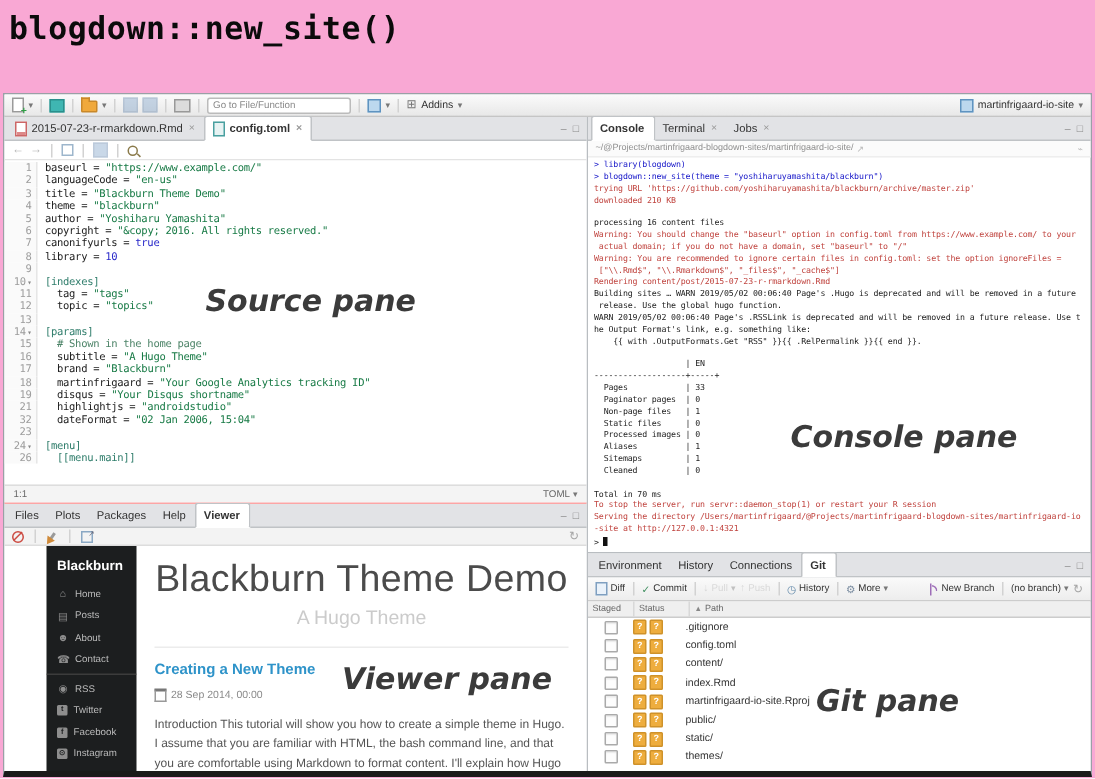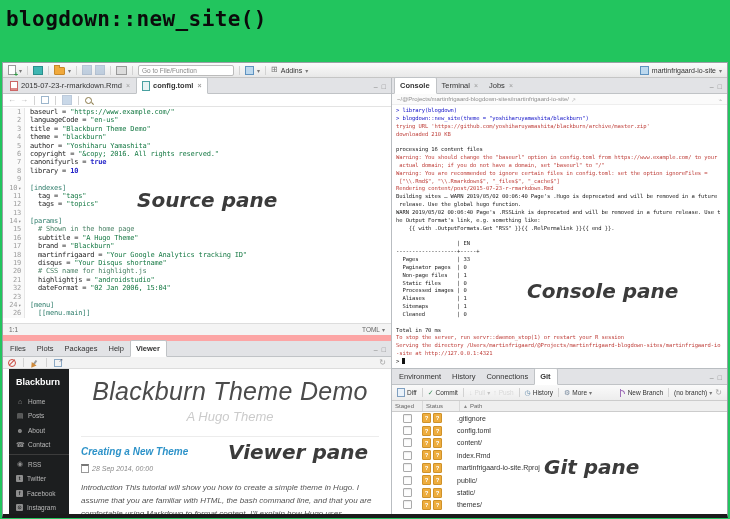--- a/index.html
+++ b/index.html
@@ -1,16 +1,16 @@
 <!DOCTYPE html>
 <html><head>
 <meta charset="utf-8">
 <style>
   html,body{margin:0;padding:0;background:#fff;}
-  .w{position:relative;width:730px;height:519px;background:#22c55e;font-family:"Liberation Sans",sans-serif;overflow:hidden;}
+  .w{position:relative;width:730px;height:519px;background:#f9a8d4;font-family:"Liberation Sans",sans-serif;overflow:hidden;}
   .title{position:absolute;left:6px;top:7px;font-family:"DejaVu Sans Mono",monospace;font-weight:bold;font-size:21px;color:#0b0b0b;letter-spacing:.4px;}
   .win{position:absolute;left:2px;top:62px;width:724px;height:451px;border:1px solid #9aa0a6;border-bottom:4px solid #1b1b1b;background:#fff;display:flex;flex-direction:column;}
   
   .toolbar{height:14px;flex:0 0 14px;background:linear-gradient(#fbfbfb,#e8e8e8);border-bottom:1px solid #c5c5c5;display:flex;align-items:center;gap:3px;padding:0 5px;font-size:7px;color:#444;}
   .sep{width:1px;height:9px;background:#d2d2d2;margin:0 2px;}
   .spacer{flex:1;}
   .i{display:inline-block;vertical-align:middle;}
   .caret::after{content:'▾';font-size:6px;color:#777;line-height:6px;}
   .ic-newdoc{width:6px;height:8px;background:#fff;border:1px solid #9a9a9a;position:relative;}
   .ic-newdoc::after{content:'+';position:absolute;right:-3px;bottom:-4px;color:#2e9e44;font-weight:bold;font-size:7px;}
@@ -48,42 +48,42 @@
   .etoolbar{height:12px;flex:0 0 12px;background:#fff;border-bottom:1px solid #e3e3e3;display:flex;align-items:center;gap:4px;padding:0 5px;color:#aaa;font-size:8px;}
   .ic-arrow{font-size:8px;line-height:8px;color:#b5b5b5;}
   .ic-popout{width:6px;height:6px;border:1px solid #9db6cc;position:relative;}
   .ic-mag{width:5px;height:5px;border:1.2px solid #8a7a4a;border-radius:50%;position:relative;}
   .ic-mag::after{content:'';position:absolute;width:3px;height:1.2px;background:#8a7a4a;right:-2.6px;bottom:-1.2px;transform:rotate(45deg);}
   .code{flex:1;overflow:hidden;font-family:"DejaVu Sans Mono",monospace;font-size:7px;letter-spacing:-.2px;background:#fff;padding-top:1px;}
   .cl{height:8.4px;display:flex;white-space:pre;}
   .g{width:18px;flex:0 0 18px;text-align:right;color:#9c9c9c;background:#fafafa;border-right:1px solid #e6e6e6;padding-right:3px;}
   .fold{color:#888;font-size:5px;margin-left:1px;}
   .ct{padding-left:5px;}
-  .tk-p{color:#1a1a1a;} .tk-s{color:#177a45;} .tk-n{color:#2626c9;font-weight:bold;} .tk-sec{color:#2f7d6b;} .tk-c{color:#4d8468;}
+  .tk-p{color:#1a1a1a;} .tk-s{color:#177a45;} .tk-n{color:#2626c9;} .tk-sec{color:#2f7d6b;} .tk-c{color:#4d8468;}
   .statusbar{height:11px;flex:0 0 11px;background:#f4f4f4;border-top:1px solid #ddd;display:flex;align-items:center;font-size:6.5px;color:#666;padding:0 6px;}
   .statusbar .right{margin-left:auto;display:flex;align-items:center;gap:2px;}
   
-  .viewpane{flex:1;border-top:6px solid #fca5a5;}
+  .viewpane{flex:1;border-top:1px solid #fca5a5;}
   .vtoolbar{height:11px;flex:0 0 11px;background:#f3f3f3;border-bottom:1px solid #ddd;display:flex;align-items:center;gap:5px;padding:0 5px;}
   .ic-stop{width:6px;height:6px;border:1.5px solid #cc4b42;border-radius:50%;position:relative;}
   .ic-stop::after{content:'';position:absolute;left:-1.5px;top:2px;width:8px;height:1.3px;background:#cc4b42;transform:rotate(-45deg);}
   .ic-broom{width:2px;height:5px;background:#9a9a9a;position:relative;transform:rotate(35deg);margin:0 3px;}
   .ic-broom::after{content:'';position:absolute;left:-2px;top:4px;border-left:3px solid transparent;border-right:3px solid transparent;border-top:5px solid #cf8a3a;}
   .ic-export{width:6px;height:6px;border:1px solid #8aa8c4;position:relative;font-size:5px;color:#667;}
   .ic-export::after{content:'↗';position:absolute;right:-2px;top:-3px;}
   .ic-refresh{color:#a5a5a5;font-size:8px;line-height:8px;}
   .ic-refresh::after{content:'↻';}
   .site{flex:1;display:flex;background:#fff;overflow:hidden;padding-left:6px;position:relative;}
-  .side{width:60px;flex:0 0 60px;background:#1c1e1f;color:#bdbdbd;overflow:hidden;}
+  .side{width:60px;flex:0 0 60px;background:#1c1e1f;color:#bdbdbd;overflow:hidden;margin-left:22px;}
   .brand{color:#fff;font-weight:bold;font-size:9px;padding:8px 7px 7px;}
   .mitem{display:flex;align-items:center;gap:4px;padding:4px 7px;font-size:6.5px;color:#b9b9b9;height:6.5px;}
   .micon{width:8px;flex:0 0 8px;color:#8e8e8e;font-size:7px;text-align:center;}
   .micon.chip{width:7px;flex:0 0 7px;height:7px;background:#8e8e8e;color:#1c1e1f;border-radius:1px;font-size:5px;font-weight:bold;line-height:7px;}
   .mdivider{border-top:1px solid #3c3c3c;margin:2px 0;}
-  .scontent{flex:1;padding:4px 12px 0;min-width:0;font-style:italic;}
+  .scontent{flex:1;padding:4px 12px 0;min-width:0;}
   .sh1{font-size:25px;font-weight:400;color:#4b4b4b;text-align:center;margin-top:4px;letter-spacing:.3px;}
   .sh2{font-size:13px;color:#cbcbcb;text-align:center;margin-top:3px;}
   .post{border-top:1px solid #ececec;margin-top:12px;padding-top:9px;}
   .ptitle{color:#2e93c9;font-weight:bold;font-size:10px;}
   .pdate{font-size:7px;color:#8a8a8a;margin-top:7px;display:flex;align-items:center;gap:3px;}
   .cal{width:6px;height:6px;border:1px solid #999;border-top:2px solid #777;}
   .ptext{font-size:8px;color:#555;line-height:13px;margin-top:8px;}
   
   .conpane{height:290px;flex:0 0 290px;}
   .wdrow{height:10px;flex:0 0 10px;background:#fbfbfb;border-bottom:1px solid #eee;display:flex;align-items:center;font-size:6px;color:#8f8f8f;padding:0 5px;gap:2px;}
@@ -198,29 +198,28 @@
               <div class="cl"><span class="g">2</span><span class="ct"><span class="tk-p">languageCode = </span><span class="tk-s">"en-us"</span></span></div>
               <div class="cl"><span class="g">3</span><span class="ct"><span class="tk-p">title = </span><span class="tk-s">"Blackburn Theme Demo"</span></span></div>
               <div class="cl"><span class="g">4</span><span class="ct"><span class="tk-p">theme = </span><span class="tk-s">"blackburn"</span></span></div>
               <div class="cl"><span class="g">5</span><span class="ct"><span class="tk-p">author = </span><span class="tk-s">"Yoshiharu Yamashita"</span></span></div>
               <div class="cl"><span class="g">6</span><span class="ct"><span class="tk-p">copyright = </span><span class="tk-s">"&amp;copy; 2016. All rights reserved."</span></span></div>
               <div class="cl"><span class="g">7</span><span class="ct"><span class="tk-p">canonifyurls = </span><span class="tk-n">true</span></span></div>
               <div class="cl"><span class="g">8</span><span class="ct"><span class="tk-p">library = </span><span class="tk-n">10</span></span></div>
               <div class="cl"><span class="g">9</span><span class="ct"></span></div>
               <div class="cl"><span class="g">10<span class="fold">▾</span></span><span class="ct"><span class="tk-sec">[indexes]</span></span></div>
               <div class="cl"><span class="g">11</span><span class="ct"><span class="tk-p">  tag = </span><span class="tk-s">"tags"</span></span></div>
-              <div class="cl"><span class="g">12</span><span class="ct"><span class="tk-p">  tags = </span><span class="tk-s">"topics"</span></span></div>
+              <div class="cl"><span class="g">12</span><span class="ct"><span class="tk-p">  topic = </span><span class="tk-s">"topics"</span></span></div>
               <div class="cl"><span class="g">13</span><span class="ct"></span></div>
               <div class="cl"><span class="g">14<span class="fold">▾</span></span><span class="ct"><span class="tk-sec">[params]</span></span></div>
               <div class="cl"><span class="g">15</span><span class="ct"><span class="tk-c">  # Shown in the home page</span></span></div>
               <div class="cl"><span class="g">16</span><span class="ct"><span class="tk-p">  subtitle = </span><span class="tk-s">"A Hugo Theme"</span></span></div>
               <div class="cl"><span class="g">17</span><span class="ct"><span class="tk-p">  brand = </span><span class="tk-s">"Blackburn"</span></span></div>
               <div class="cl"><span class="g">18</span><span class="ct"><span class="tk-p">  martinfrigaard = </span><span class="tk-s">"Your Google Analytics tracking ID"</span></span></div>
               <div class="cl"><span class="g">19</span><span class="ct"><span class="tk-p">  disqus = </span><span class="tk-s">"Your Disqus shortname"</span></span></div>
-              <div class="cl"><span class="g">20</span><span class="ct"><span class="tk-c">  # CSS name for highlight.js</span></span></div>
               <div class="cl"><span class="g">21</span><span class="ct"><span class="tk-p">  highlightjs = </span><span class="tk-s">"androidstudio"</span></span></div>
               <div class="cl"><span class="g">32</span><span class="ct"><span class="tk-p">  dateFormat = </span><span class="tk-s">"02 Jan 2006, 15:04"</span></span></div>
               <div class="cl"><span class="g">23</span><span class="ct"></span></div>
               <div class="cl"><span class="g">24<span class="fold">▾</span></span><span class="ct"><span class="tk-sec">[menu]</span></span></div>
               <div class="cl"><span class="g">26</span><span class="ct"><span class="tk-sec">  [[menu.main]]</span></span></div>
             </div>
           <div class="statusbar">
             <span>1:1</span>
             <span class="right">
               <span>TOML</span>

